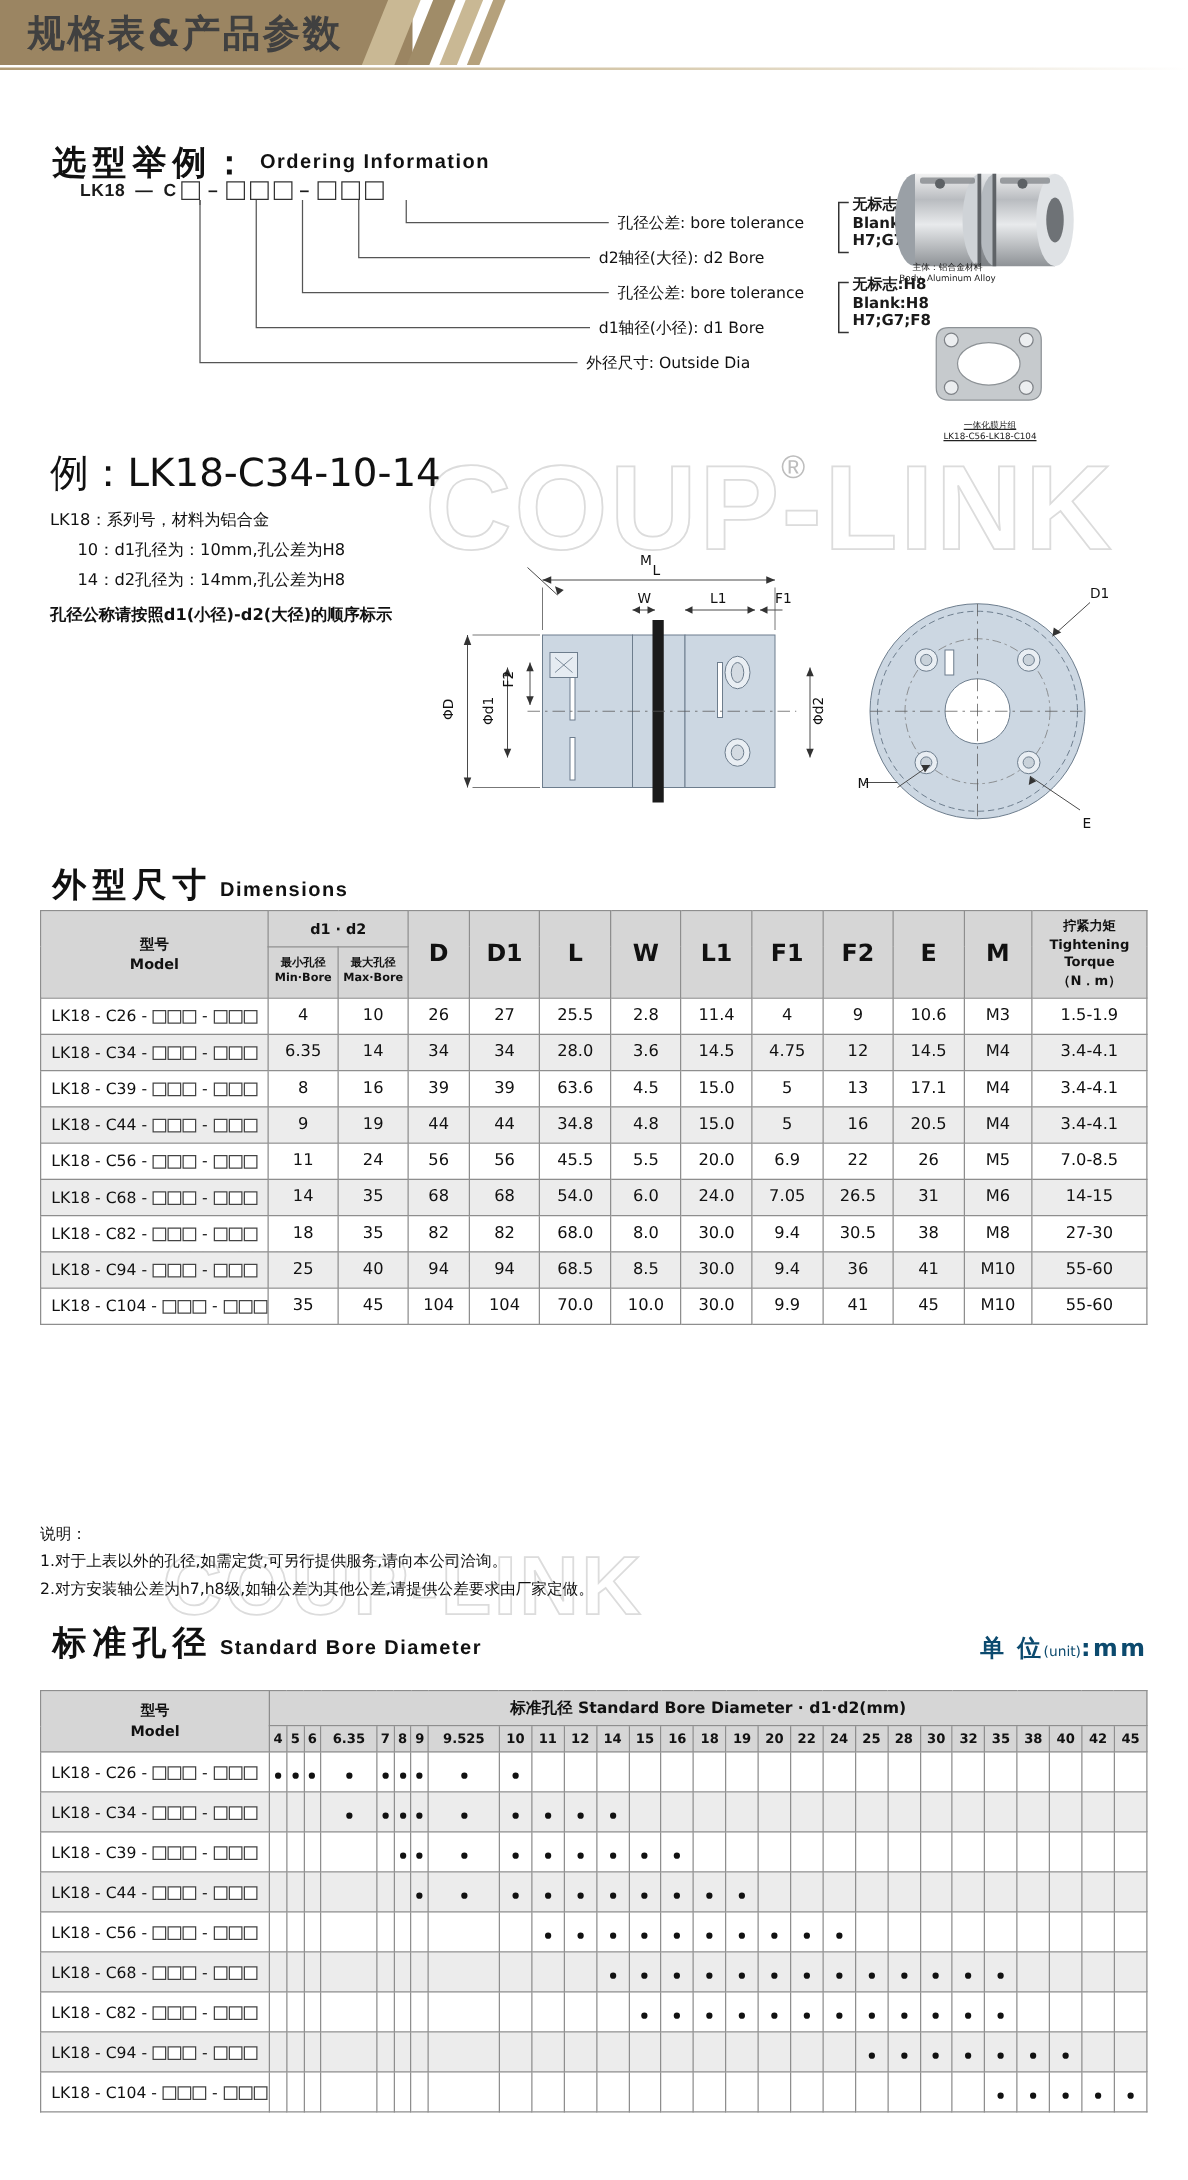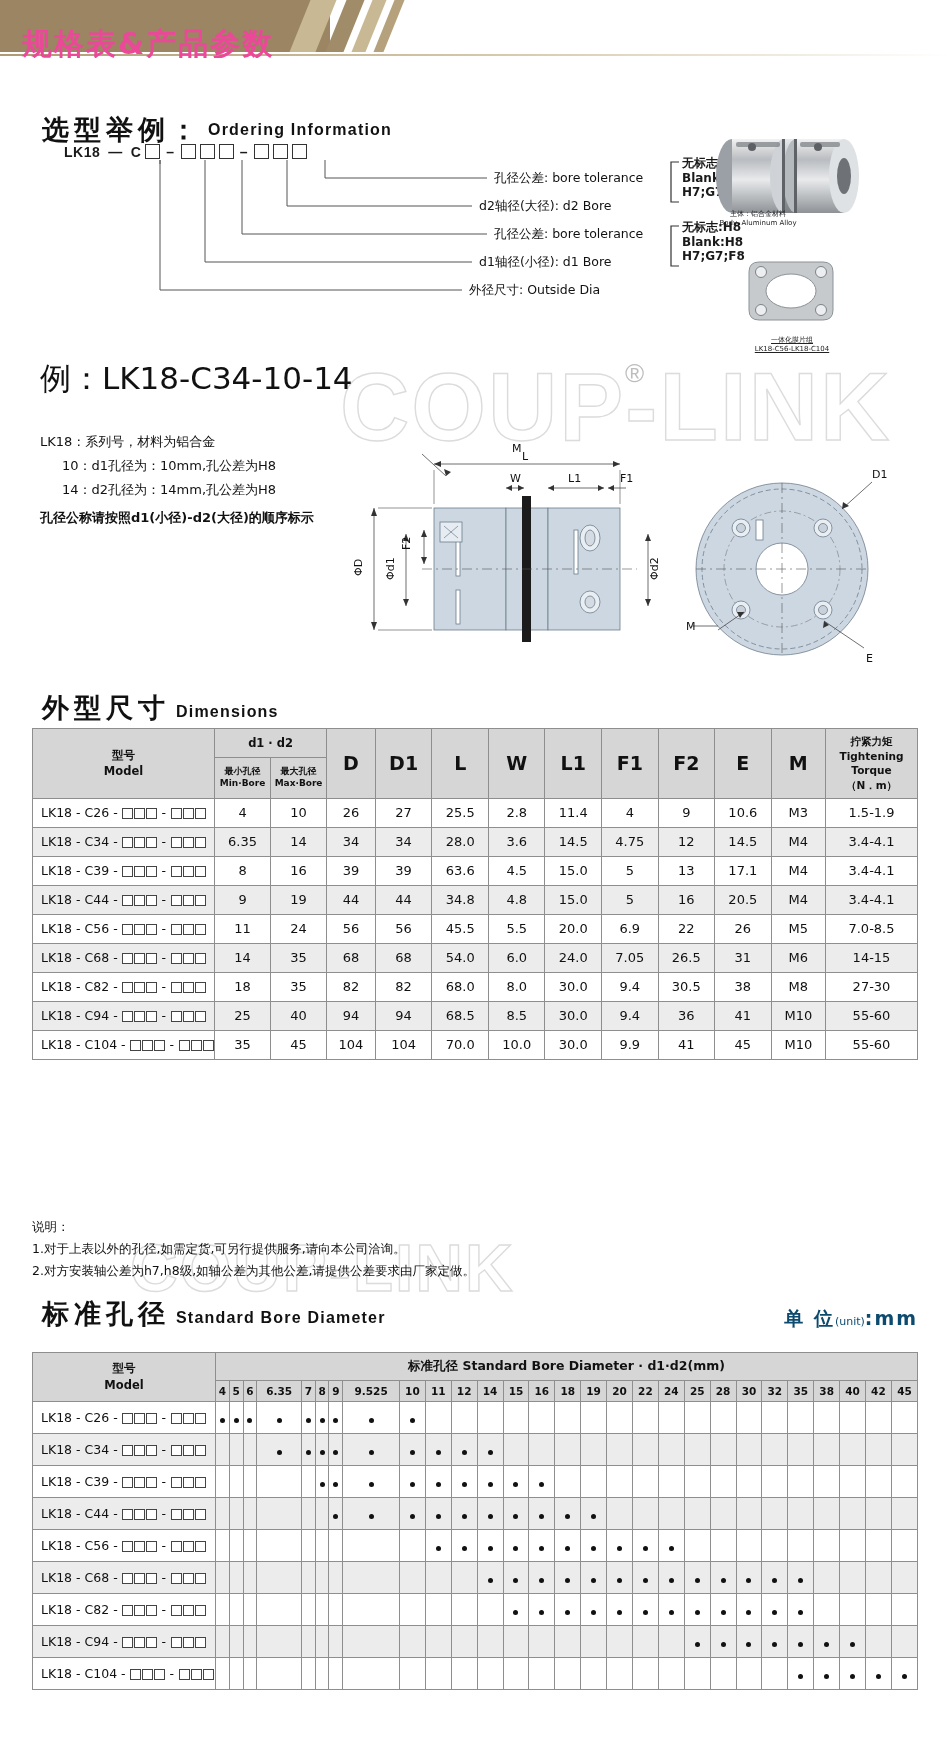--- a/index.html
+++ b/index.html
@@ -13,22 +13,22 @@
     overflow:hidden;
   }
 
   
   .banner { position:relative; width:950px; height:58px; overflow:hidden; }
   .banner-bar {
     position:absolute; left:0; top:0; width:330px; height:52px;
     background:#9b8562;
   }
   .banner-title {
-    position:absolute; left:22px; top:24px;
-    font-size:30px; font-weight:700; color:#ec4899; letter-spacing:2px;
+    position:absolute; left:22px; top:7px;
+    font-size:30px; font-weight:700; color:#404040; letter-spacing:2px;
     font-family:"DejaVu Sans",sans-serif;
     z-index:5;
   }
   .stripe { position:absolute; top:0; height:52px; transform:skewX(-22deg); }
   .s1 { left:300px; width:26px; background:#c9b894; }
   .s2 { left:336px; width:18px; background:#a08c68; }
   .s3 { left:362px; width:14px; background:#c9b894; }
   .s4 { left:384px; width:10px; background:#b5a17c; }
   .banner-underline {
     position:absolute; left:0; top:54px; width:950px; height:2px;
@@ -41,21 +41,21 @@
     font-size:27px; font-weight:700; letter-spacing:5px;
     font-family:"DejaVu Sans",sans-serif; color:#111;
   }
   .sec-en { font-size:16px; font-weight:700; letter-spacing:1.2px; color:#111; }
 
   
   .order-wrap { position:absolute; left:42px; top:108px; width:700px; height:235px; }
   .code-line {
     position:absolute; left:22px; top:36px;
     font-size:14px; font-weight:700; letter-spacing:0.5px;
-    display:flex; align-items:flex-start; gap:4px;
+    display:flex; align-items:flex-end; gap:4px;
   }
   .code-box {
     display:inline-block; width:15px; height:15px;
     border:1.3px solid #333; background:#fff;
   }
   .code-dash { padding:0 2px; font-size:14px; }
   .code-long-dash { padding:0 4px; }
 
   .lead-svg { position:absolute; left:0; top:0; }
 
@@ -68,21 +68,21 @@
     font-weight:700; font-family:"DejaVu Sans",sans-serif;
   }
 
   
   .example-wrap { position:absolute; left:40px; top:358px; width:430px; }
   .example-title {
     font-size:31px; font-weight:400; letter-spacing:0px;
     font-family:"DejaVu Sans",sans-serif; color:#111;
     white-space:nowrap;
   }
-  .example-lines { margin-top:30px; font-size:13px; line-height:1.85; color:#111;
+  .example-lines { margin-top:5px; font-size:13px; line-height:1.85; color:#111;
                    font-family:"DejaVu Sans",sans-serif; }
   .example-lines div { white-space:nowrap; }
   .ex-i1 { padding-left:0px; }
   .ex-i2 { padding-left:10px; }
   .ex-i3 { padding-left:22px; }
   .ex-note { margin-top:4px; font-size:13px; font-weight:700; white-space:nowrap; }
 
   
   .wm {
     position:absolute; font-family:"Liberation Sans",sans-serif;

